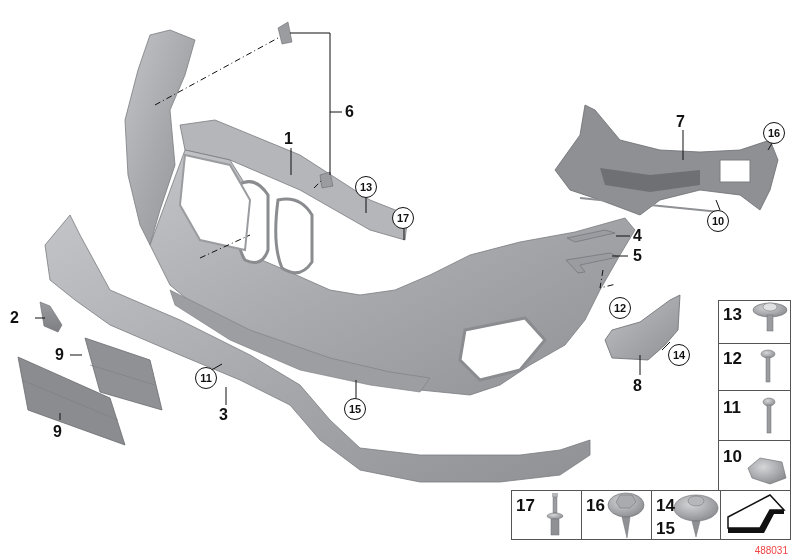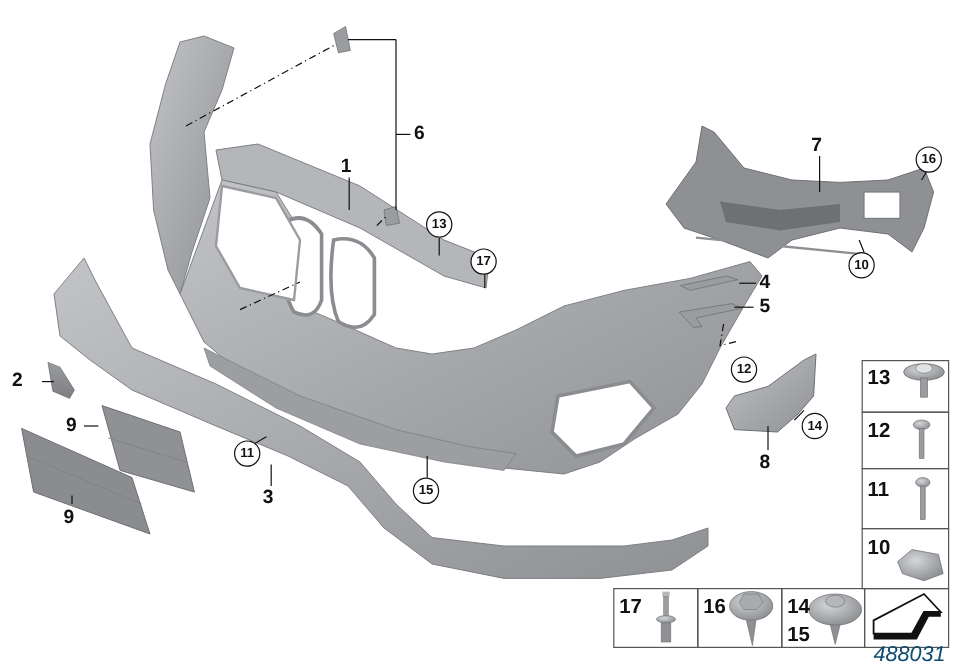--- a/index.html
+++ b/index.html
@@ -2,21 +2,21 @@
 <html><head>
 <meta charset="utf-8">
 <style>
   html,body{margin:0;padding:0;background:#fff;}
   body{width:800px;height:560px;position:relative;overflow:hidden;font-family:"Liberation Sans",sans-serif;}
   #canvas{position:absolute;left:0;top:0;width:800px;height:560px;}
   .lbl{position:absolute;font-weight:bold;font-size:16px;color:#111;line-height:1;font-family:"Liberation Sans",sans-serif;}
   .circ{position:absolute;width:20px;height:20px;border:1.5px solid #111;border-radius:50%;background:#fff;font-weight:bold;font-size:11px;color:#111;text-align:center;line-height:20px;box-sizing:content-box;font-family:"Liberation Sans",sans-serif;}
   .cell{position:absolute;border:1px solid #555;background:#fff;box-sizing:border-box;}
   .cell-num{position:absolute;font-weight:bold;font-size:17px;color:#111;line-height:1;font-family:"Liberation Sans",sans-serif;}
-  .docnum{position:absolute;right:12px;bottom:4px;font-size:18px;color:#0c4a6e;font-family:"Liberation Sans",sans-serif;font-style:italic;}
+  .docnum{position:absolute;right:12px;bottom:4px;font-size:10px;color:#ef4444;font-family:"Liberation Sans",sans-serif;}
 </style>
 </head>
 <body>
 
 <svg id="canvas" viewBox="0 0 800 560" xmlns="http://www.w3.org/2000/svg">
   <defs>
     <linearGradient id="gMain" x1="0" y1="0" x2="1" y2="1">
       <stop offset="0" stop-color="#c2c4c7"></stop>
       <stop offset="0.5" stop-color="#a7a9ad"></stop>
       <stop offset="1" stop-color="#8f9195"></stop>

